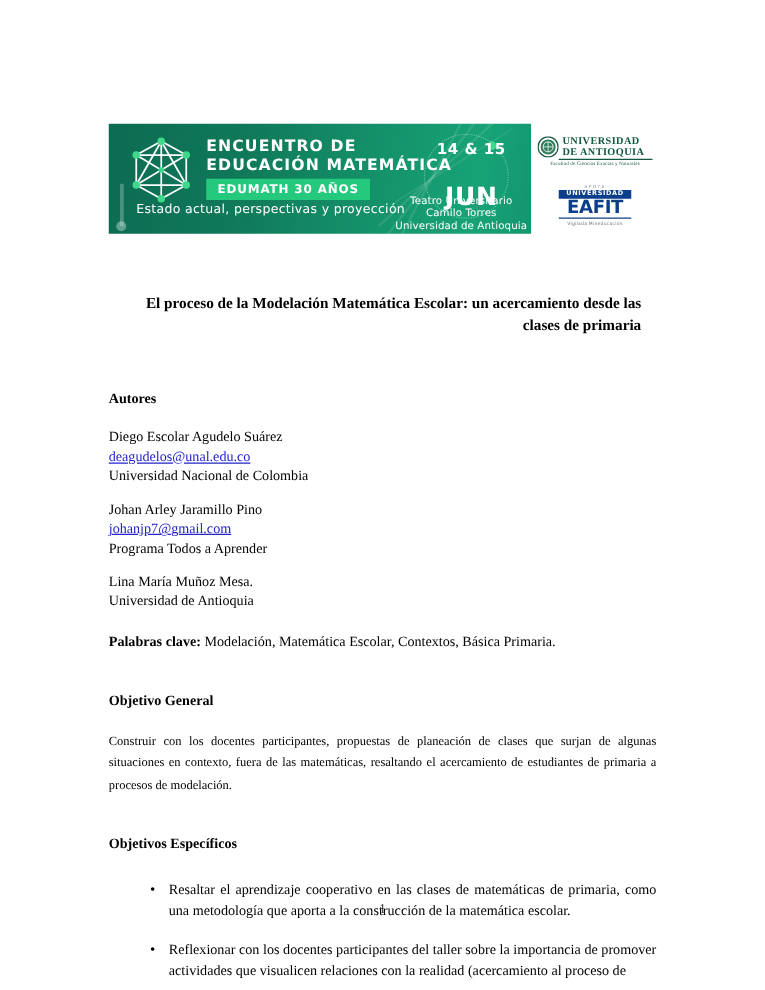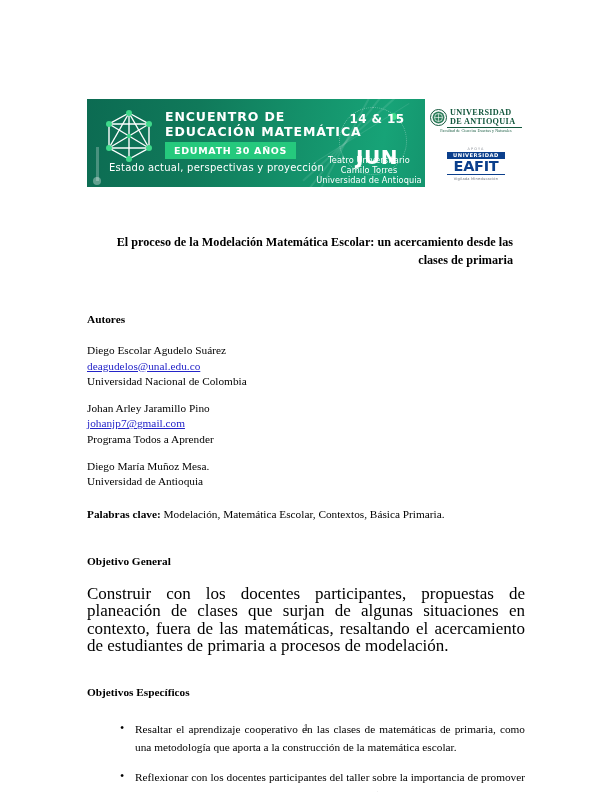--- a/index.html
+++ b/index.html
@@ -273,21 +273,21 @@
     line-height: 18px;
     margin: 0 12px;
   }
   .h-section {
     font-size: 11.3px;
     font-weight: bold;
     line-height: 15px;
     margin-top: 15px;
   }
   .para {
-    font-size: 17px;
+    font-size: 10px;
     line-height: 17.4px;
     text-align: justify;
   }
   .author-line {
     font-size: 11.3px;
     line-height: 15.6px;
   }
   .mail {
     color: #2424c8;
     text-decoration: underline;
@@ -441,21 +441,21 @@
 
     <div>
       <div class="author-line">Johan Arley Jaramillo Pino</div>
       <a class="mail" href="#">johanjp7@gmail.com</a>
       <div class="author-line">Programa Todos a Aprender</div>
     </div>
 
     <div class="gap-sm"></div>
 
     <div>
-      <div class="author-line">Diego María Muñoz Mesa.</div>
+      <div class="author-line">Lina María Muñoz Mesa.</div>
       <div class="author-line">Universidad de Antioquia</div>
     </div>
 
     <div class="gap-md"></div>
 
     <div class="kw-line">
       <span class="kw-label">Palabras clave:</span><span> Modelación, Matemática Escolar, Contextos, Básica Primaria.</span>
     </div>
 
     <div class="gap-md"></div>

